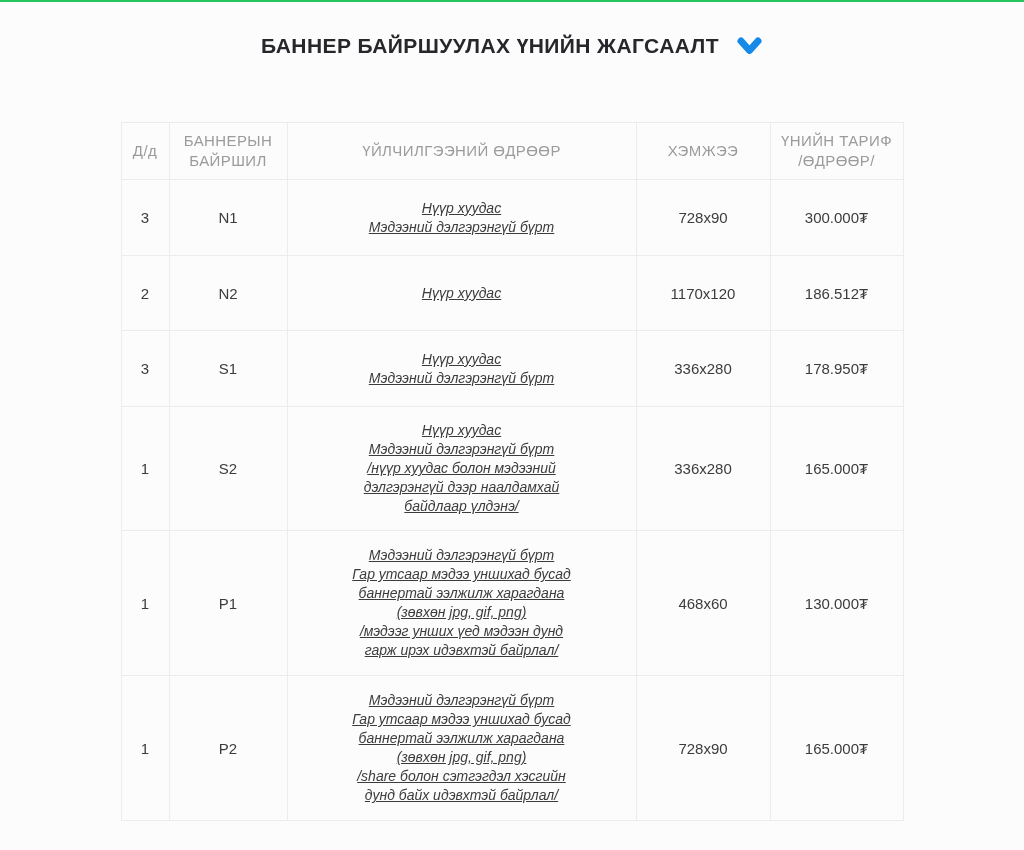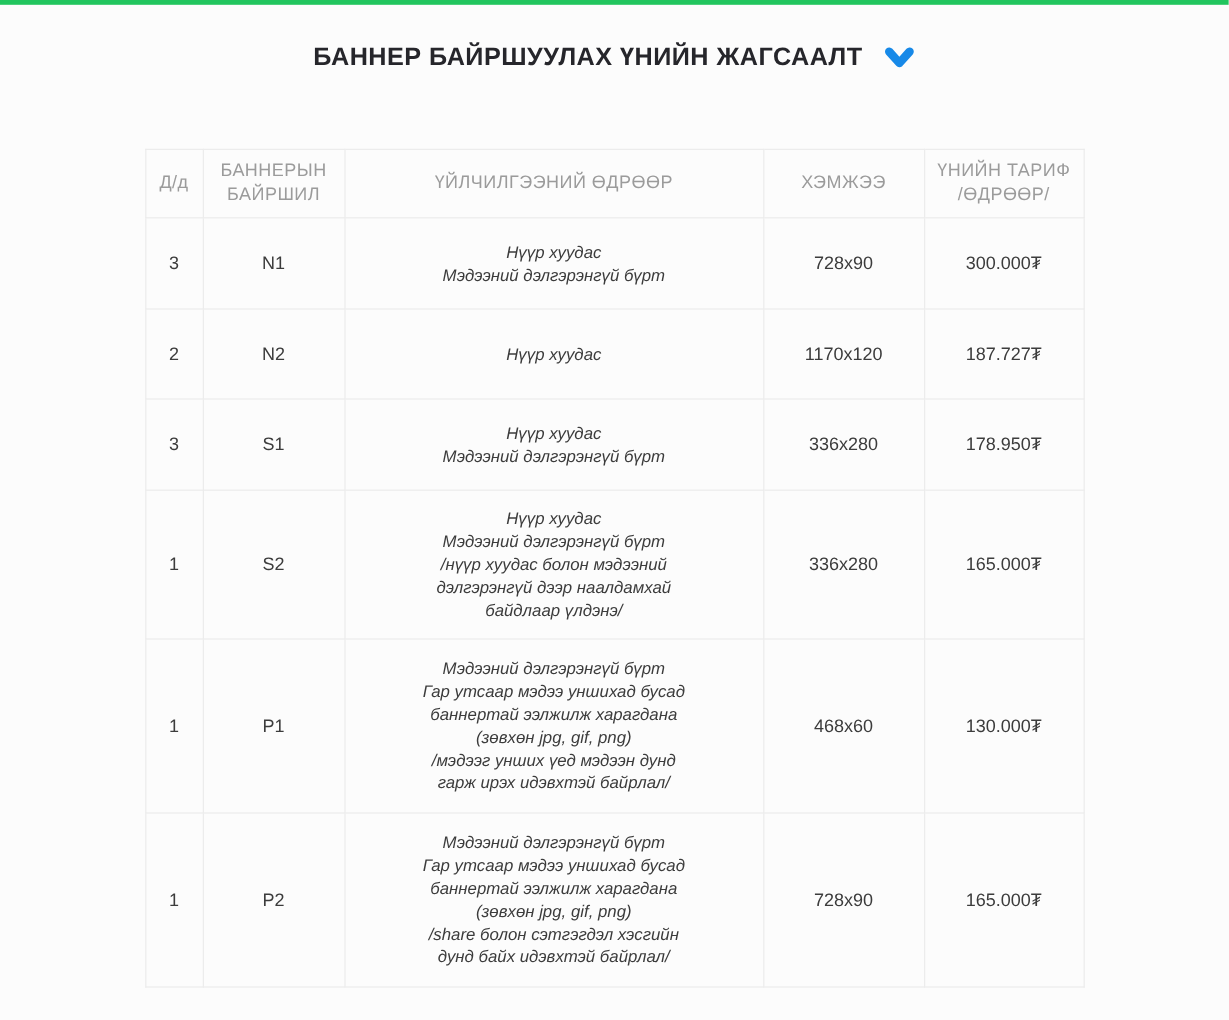--- a/index.html
+++ b/index.html
@@ -5,21 +5,21 @@
   * { box-sizing: border-box; }
   html, body {
     margin: 0; padding: 0;
     width: 1024px; height: 850px;
     background: #fcfcfc;
     font-family: "Liberation Sans", sans-serif;
     overflow: hidden;
   }
   .page {
     width: 1024px; height: 850px;
-    border-top: 4px solid #22c55e;
+    border-top: 2px solid #22c55e;
     padding-top: 27px;
   }
   .accordion-header {
     display: flex;
     justify-content: center;
     align-items: center;
     gap: 17px;
     height: 34px;
     cursor: pointer;
   }
@@ -55,20 +55,21 @@
   }
   .price-table td {
     color: #3c3c3c;
     font-size: 15px;
   }
   td.cell-condition {
     font-style: italic;
     font-size: 14px;
     line-height: 19px;
     white-space: pre-line;
+    text-decoration: underline;
   }
   tbody tr:nth-child(1) { height: 76px; }
   tbody tr:nth-child(2) { height: 75px; }
   tbody tr:nth-child(3) { height: 76px; }
   tbody tr:nth-child(4) { height: 124px; }
   tbody tr:nth-child(5) { height: 145px; }
   tbody tr:nth-child(6) { height: 145px; }
   col.c-no { width: 48px; }
   col.c-pos { width: 118px; }
   col.c-cond { width: 349px; }
@@ -111,21 +112,21 @@
         <td class="cell-condition">Нүүр хуудас
 Мэдээний дэлгэрэнгүй бүрт</td>
         <td class="cell-size">728x90</td>
         <td class="cell-price">300.000₮</td>
       </tr>
       <tr>
         <td class="cell-no">2</td>
         <td class="cell-position">N2</td>
         <td class="cell-condition">Нүүр хуудас</td>
         <td class="cell-size">1170x120</td>
-        <td class="cell-price">187.727₮</td>
+        <td class="cell-price">186.512₮</td>
       </tr>
       <tr>
         <td class="cell-no">3</td>
         <td class="cell-position">S1</td>
         <td class="cell-condition">Нүүр хуудас
 Мэдээний дэлгэрэнгүй бүрт</td>
         <td class="cell-size">336x280</td>
         <td class="cell-price">178.950₮</td>
       </tr>
       <tr>

